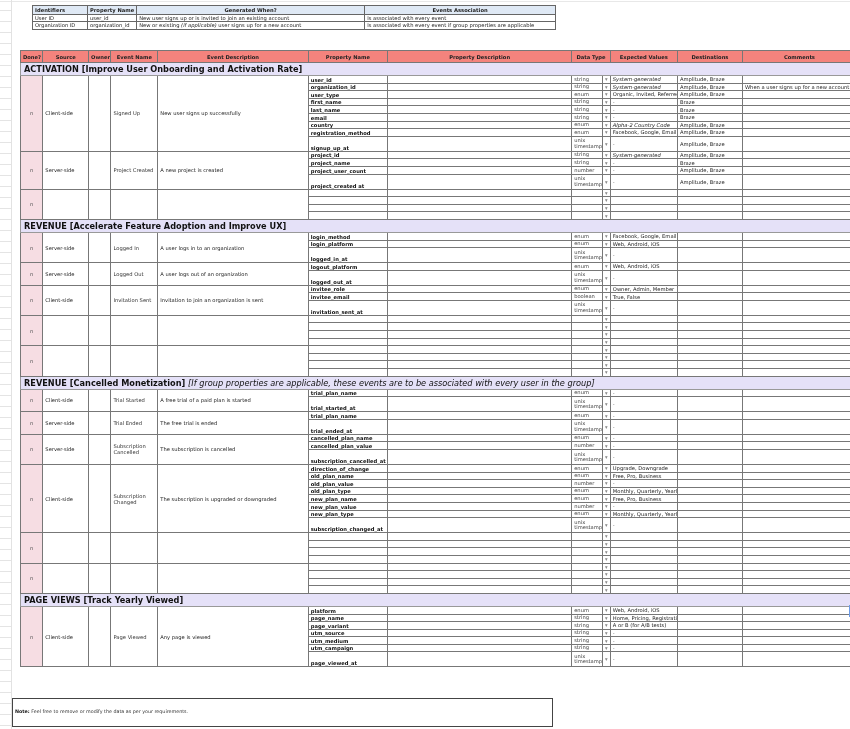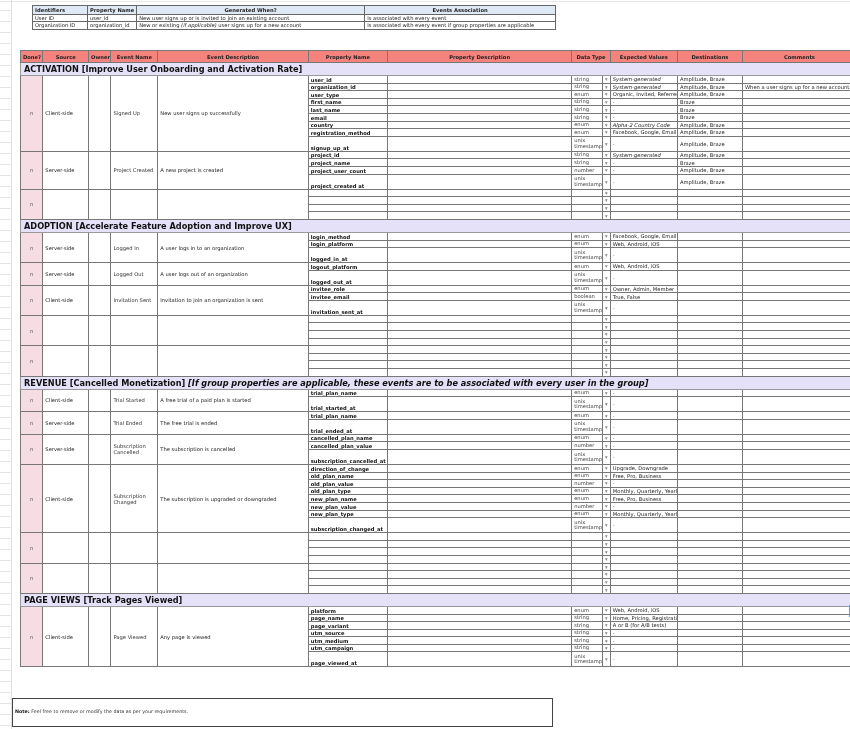--- a/index.html
+++ b/index.html
@@ -16,21 +16,21 @@
   .ident { position: absolute; left: 32px; top: 5px; width: 524px; border-collapse: collapse; border: 1px solid #333; }
   .ident td, .ident th { border: 1px solid #666; height: 7.6px; padding: 0 2px; font-size: 5.2px; white-space: nowrap; vertical-align: middle; }
   .ident th { background: #dfe9f5; font-weight: bold; height: 8.5px; }
   .ident th.l { text-align: left; }
 
   
   .main { position: absolute; left: 12px; top: 50px; width: 837px; border-collapse: collapse; table-layout: fixed; margin-left: 8px; }
   .main td, .main th { border: 1px solid #777; padding: 0 2px; font-size: 5.2px; vertical-align: middle; overflow: hidden; white-space: nowrap; }
   .main th { background: #f4837d; font-weight: bold; height: 12px; text-align: center; color: #222; }
   .main td.sec { background: #e5e1f8; font-weight: bold; font-size: 8.2px; height: 13px; color: #111; padding-left: 3px; border-color: #999; }
-  .main td.sec i { font-weight: bold; font-style: italic; }
+  .main td.sec i { font-weight: normal; font-style: italic; }
   .done { background: #f6dde3; text-align: center; color: #555; }
   .prop { font-weight: bold; font-family: "DejaVu Sans", sans-serif; color: #111; border-left: 1.5px solid #222 !important; vertical-align: bottom !important; }
   .dt { color: #444; line-height: 5.4px; }
   .dd { text-align: center; color: #888; font-size: 4px; width: 8px; }
   .ev { color: #333; white-space: normal !important; line-height: 6px; }
   .r { height: 7.6px; }
   .r2 { height: 15px; }
   .ital { font-style: italic; }
 
   .note { position: absolute; left: 12px; top: 698px; width: 541px; height: 29px; border: 1px solid #444; padding: 10px 2px; font-size: 4.8px; color: #333; }
@@ -268,21 +268,21 @@
       <tr class="r">
         <td class="prop"></td>
         <td></td>
         <td class="dt"></td>
         <td class="dd">▾</td>
         <td></td>
         <td></td>
         <td></td>
       </tr>
       <tr>
-        <td class="sec" colspan="12"><span>ADOPTION [Accelerate Feature Adoption and Improve UX]</span></td>
+        <td class="sec" colspan="12"><span>REVENUE [Accelerate Feature Adoption and Improve UX]</span></td>
       </tr>
       <tr class="r">
         <td class="done" rowspan="3">n</td>
         <td rowspan="3">Server-side</td>
         <td rowspan="3"></td>
         <td class="ev" rowspan="3">Logged In</td>
         <td rowspan="3">A user logs in to an organization</td>
         <td class="prop">login_method</td>
         <td></td>
         <td class="dt">enum</td>
@@ -680,21 +680,21 @@
       <tr class="r">
         <td class="prop"></td>
         <td></td>
         <td class="dt"></td>
         <td class="dd">▾</td>
         <td></td>
         <td></td>
         <td></td>
       </tr>
       <tr>
-        <td class="sec" colspan="12"><span>PAGE VIEWS [Track Pages Viewed]</span></td>
+        <td class="sec" colspan="12"><span>PAGE VIEWS [Track Yearly Viewed]</span></td>
       </tr>
       <tr class="r">
         <td class="done" rowspan="7">n</td>
         <td rowspan="7">Client-side</td>
         <td rowspan="7"></td>
         <td class="ev" rowspan="7">Page Viewed</td>
         <td rowspan="7">Any page is viewed</td>
         <td class="prop">platform</td>
         <td></td>
         <td class="dt">enum</td>

